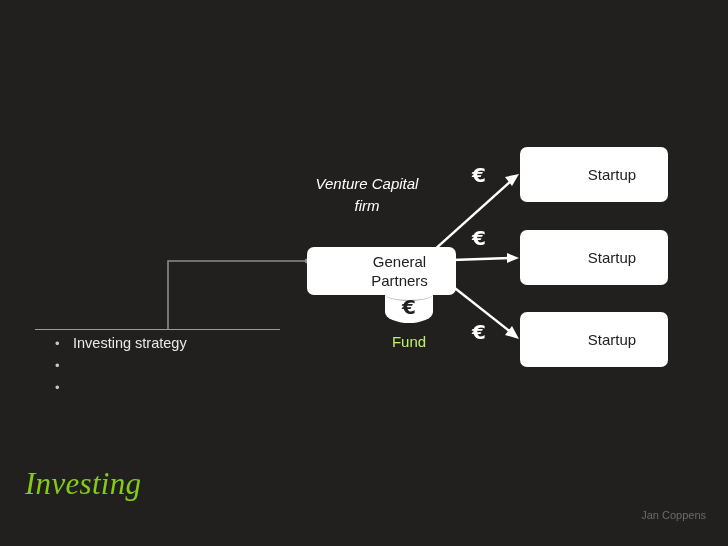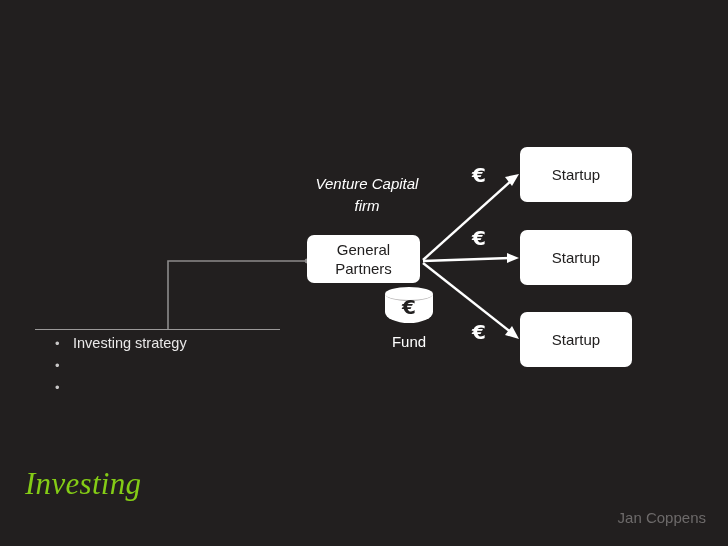--- a/index.html
+++ b/index.html
@@ -35,25 +35,26 @@
     position: absolute;
     background: #ffffff;
     color: #222020;
     border-radius: 7px;
     display: flex;
     align-items: center;
     justify-content: center;
     font-size: 15px;
     text-align: center;
     box-shadow: 0 0 0 rgba(0,0,0,0);
+    padding-left: 36px;
   }
 
   .gp-box {
     left: 307px;
-    top: 235px;
+    top: 247px;
     width: 113px;
     height: 48px;
     line-height: 19px;
     white-space: pre-line;
   }
 
   .startup-box {
     left: 520px;
     width: 112px;
     height: 55px;
@@ -113,21 +114,21 @@
     color: #222020;
     font-family: "DejaVu Sans", sans-serif;
   }
   .fund-label {
     position: absolute;
     left: 372px;
     top: 333px;
     width: 74px;
     text-align: center;
     font-size: 15px;
-    color: #ffffff;
+    color: #bef264;
   }
 
   
   .bullets {
     position: absolute;
     left: 55px;
     top: 332px;
     width: 260px;
   }
   .bullet-row {
@@ -162,21 +163,21 @@
     font-style: italic;
     color: #84cc16;
     letter-spacing: 0.3px;
     font-family: "Liberation Serif", serif;
   }
 
   .credit {
     position: absolute;
     right: 22px;
     top: 509px;
-    font-size: 15px;
+    font-size: 11px;
     color: #6d6a6a;
   }
 
   svg.connectors {
     position: absolute;
     left: 0;
     top: 0;
     width: 728px;
     height: 546px;
     pointer-events: none;

